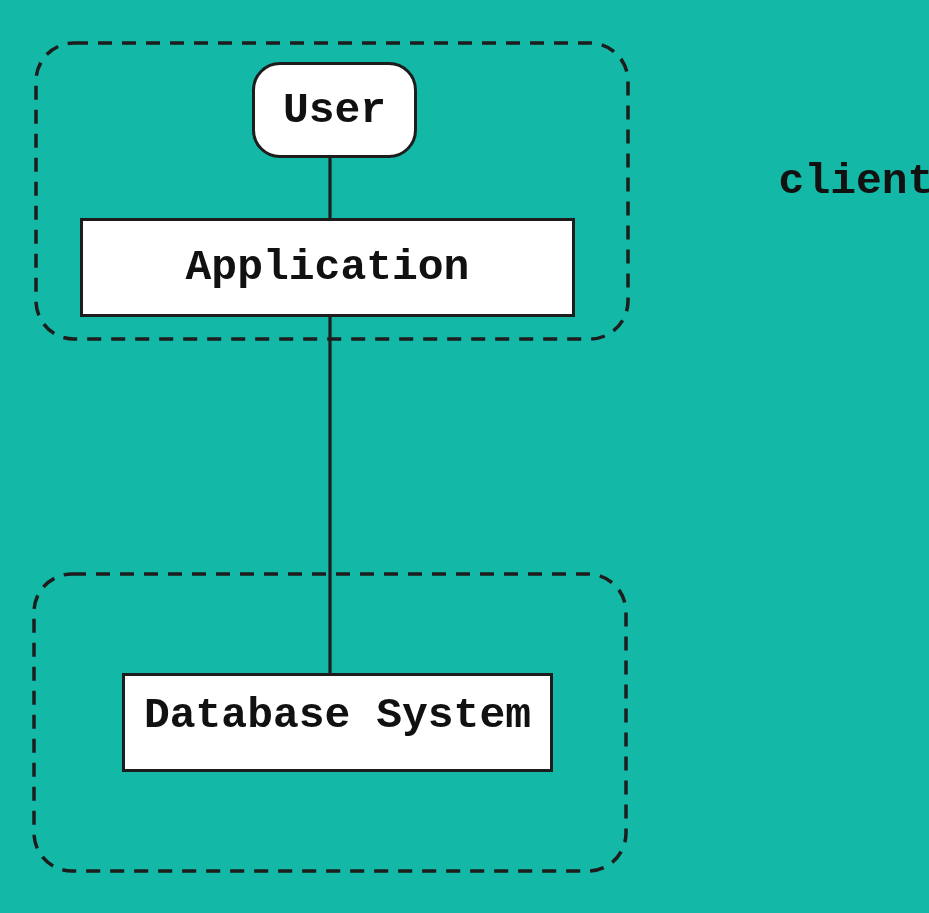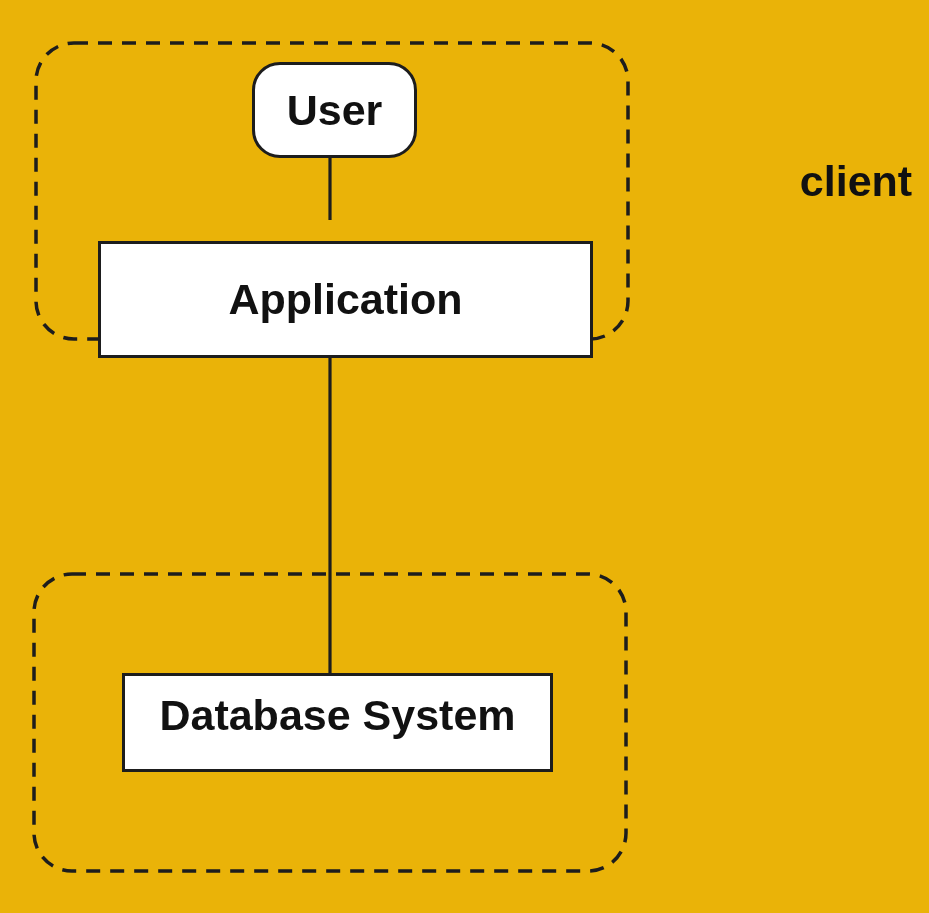--- a/index.html
+++ b/index.html
@@ -5,23 +5,23 @@
 <style>
   html, body {
     margin: 0;
     padding: 0;
     background: #ffffff;
   }
   .canvas {
     position: relative;
     width: 929px;
     height: 913px;
-    background: #eab308;
+    background: #14b8a6;
     overflow: hidden;
-    font-family: Liberation Sans, sans-serif;
+    font-family: Liberation Mono, monospace;
     color: #111111;
   }
   .layer {
     position: absolute;
     left: 0;
     top: 0;
     width: 929px;
     height: 913px;
   }
   .node {
@@ -36,22 +36,22 @@
     font-size: 43px;
     line-height: 1;
     white-space: nowrap;
   }
   .node--user {
     left: 252px; top: 62px;
     width: 165px; height: 96px;
     border-radius: 28px;
   }
   .node--application {
-    left: 98px; top: 218px;
-    width: 495px; height: 117px; margin-top: 23px;
+    left: 80px; top: 218px;
+    width: 495px; height: 99px;
   }
   .node--database {
     left: 122px; top: 673px;
     width: 431px; height: 99px;
   }
   .node--database .node-label {
     position: relative;
     top: -7px;
   }
   .floating-label {

